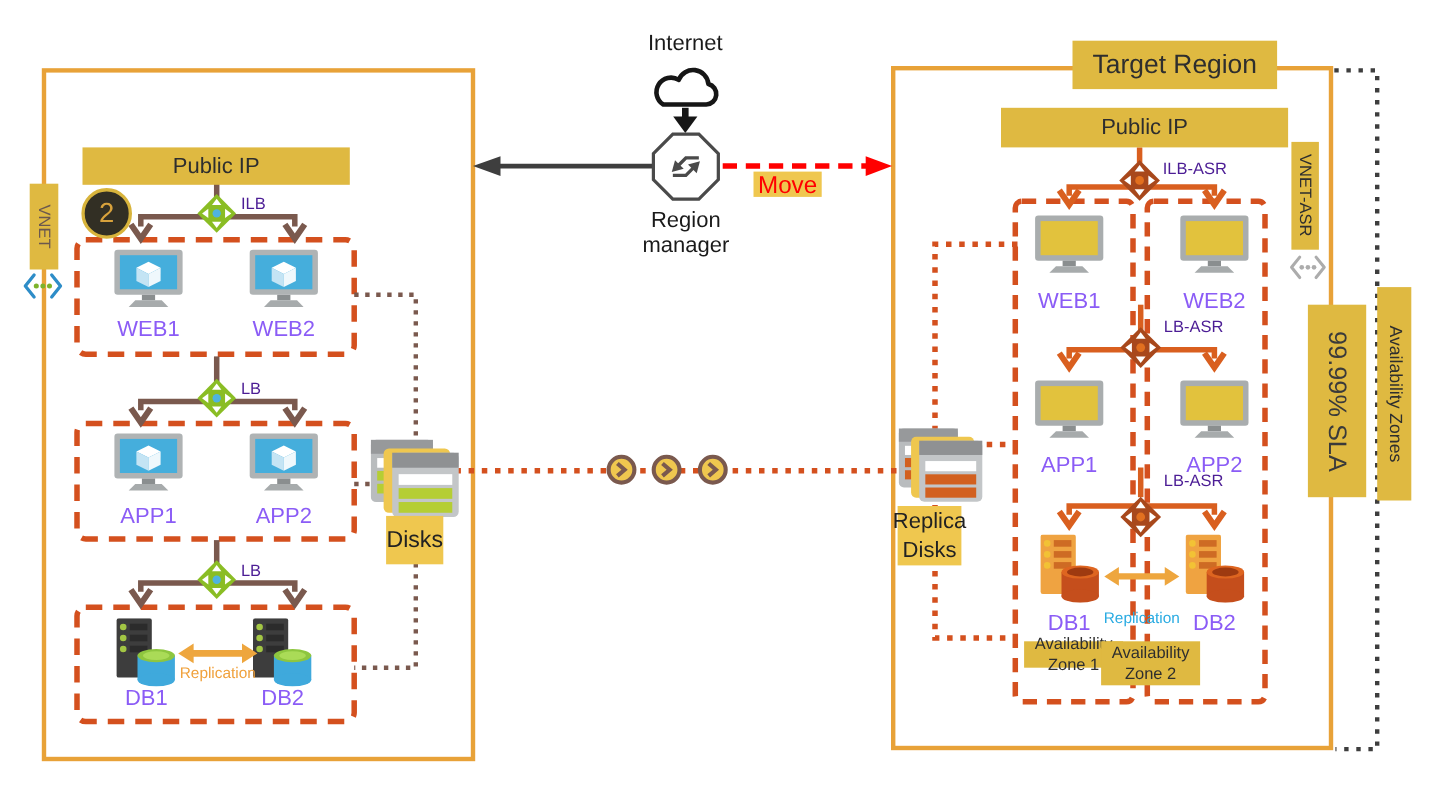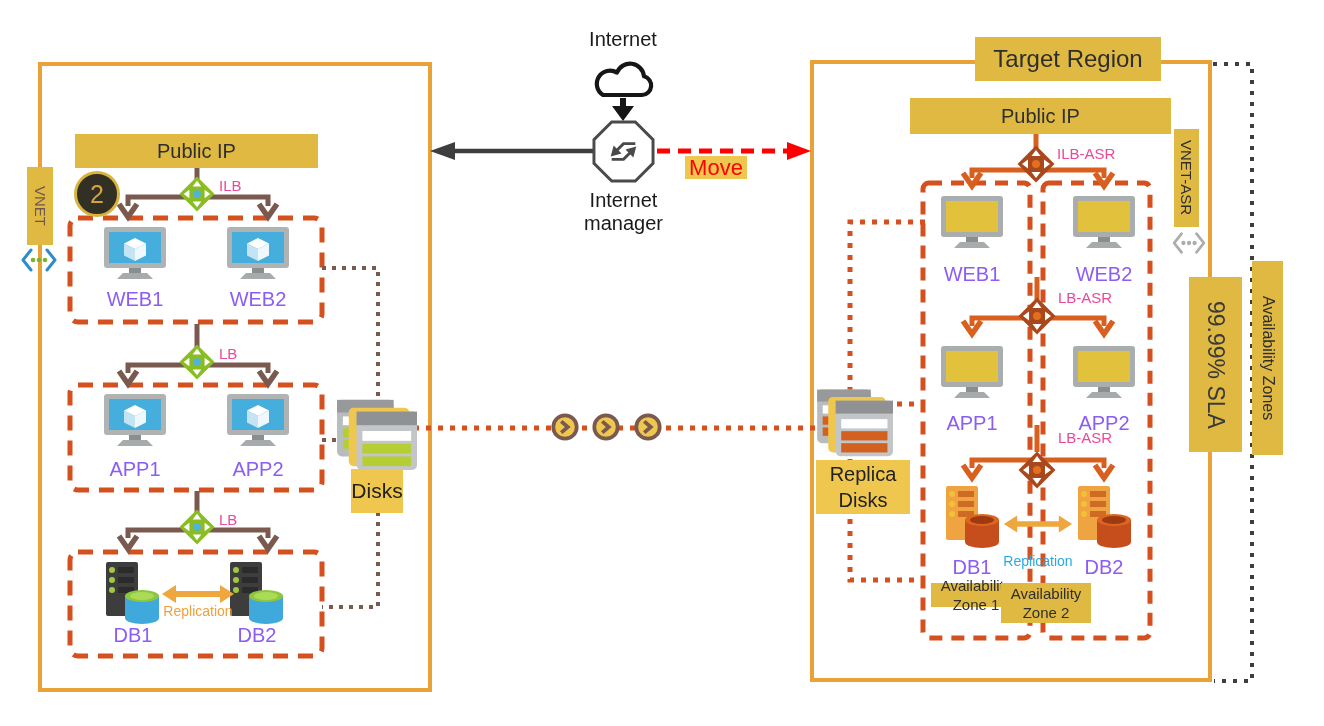--- a/index.html
+++ b/index.html
@@ -13,21 +13,21 @@
   .abs{position:absolute;}
   svg{display:block;}
   .connectors{position:absolute;left:0;top:0;z-index:1;}
   .icon{position:absolute;z-index:2;}
   .lbl{position:absolute;z-index:3;}
   .banner{background:var(--gold);color:var(--text-dark);display:flex;align-items:center;justify-content:center;text-align:center;}
   .region-title{font-size:24px;}
   .pubip{font-size:20px;text-align:center;}
   .vtext{writing-mode:vertical-rl;}
   .tier-label{font-size:20px;color:#8b5cf6;text-align:center;z-index:3;}
-  .lb-label{font-size:15px;color:#ec4899;z-index:3;}
+  .lb-label{font-size:15px;color:#4c1d95;z-index:3;}
   .mini-yellow{background:var(--gold-light);color:#222;display:flex;align-items:center;justify-content:center;text-align:center;}
   .zone-label{background:var(--gold);color:#2E2E2E;font-size:15px;line-height:1.3;display:flex;align-items:center;justify-content:center;text-align:center;}
   .badge{background:#322F24;border:3px solid #D8B43C;border-radius:50%;color:#D8A23C;font-size:25px;display:flex;align-items:center;justify-content:center;z-index:3;}
   .rep-text{font-size:14px;text-align:center;z-index:3;}
   .center-text{color:#1A1A1A;font-size:20px;text-align:center;z-index:3;line-height:1.15;}
 </style>
 </head>
 <body>
 
 <div class="canvas">
@@ -123,21 +123,21 @@
   <div class="icon" style="left:592px;top:120px;">
     <svg width="63" height="63" viewBox="0 0 64 64">
       <polygon points="20,2 44,2 62,20 62,44 44,62 20,62 2,44 2,20" fill="#fff" stroke="#4A4A4A" stroke-width="3"></polygon>
       <path d="M20,40 H32 L41,31" stroke="#4A4A4A" stroke-width="3" fill="none"></path>
       <polygon points="45,27 42,38 34,30" fill="#4A4A4A"></polygon>
       <path d="M44,24 H32 L23,33" stroke="#4A4A4A" stroke-width="3" fill="none"></path>
       <polygon points="19,37 22,26 30,34" fill="#4A4A4A"></polygon>
     </svg>
   </div>
 
-  <div class="lbl center-text abs" style="left:576px;top:189px;width:95px;">Internet manager</div>
+  <div class="lbl center-text abs" style="left:576px;top:189px;width:95px;">Region manager</div>
 
   <div class="lbl mini-yellow abs" style="left:685px;top:156px;width:62px;height:23px;font-size:22px;color:var(--move-red);">Move</div>
 
 
   <div class="banner vtext lbl" style="left:27px;top:167px;width:26px;height:78px;font-size:15px;color:#6B584E;">VNET</div>
 
   <div class="icon" style="left:19px;top:246px;">
     <svg width="40" height="28" viewBox="0 0 40 28">
       <path d="M12,4 L4,14 L12,24" fill="none" stroke="#2E8DC8" stroke-width="3" stroke-linecap="round" stroke-linejoin="round"></path>
       <path d="M28,4 L36,14 L28,24" fill="none" stroke="#2E8DC8" stroke-width="3" stroke-linecap="round" stroke-linejoin="round"></path>
@@ -446,21 +446,21 @@
         <rect x="6" y="35" width="46" height="9" fill="#D2601F"></rect>
         <rect x="6" y="47" width="46" height="9" fill="#D2601F"></rect>
       <rect x="12" y="14" width="62" height="60" rx="5" fill="#EFC74F"></rect>
       <rect x="20" y="18" width="62" height="60" rx="5" fill="#C3C6C8"></rect>
         <rect x="20" y="18" width="62" height="14" fill="#8F9193"></rect>
       <rect x="26" y="38" width="50" height="10" fill="#FFF"></rect>
         <rect x="26" y="51" width="50" height="10" fill="#D2601F"></rect>
         <rect x="26" y="64" width="50" height="10" fill="#D2601F"></rect>
     </svg>
   </div>
-  <div class="lbl mini-yellow abs" style="left:816px;top:460px;width:94px;height:54px;font-size:20px;line-height:1.3;">Replica Disks</div>
+  <div class="lbl mini-yellow abs" style="left:816px;top:460px;width:58px;height:54px;font-size:20px;line-height:1.3;">Replica Disks</div>
 
   <div class="banner vtext lbl" style="left:1174px;top:129px;width:25px;height:98px;font-size:15px;">VNET-ASR</div>
 
   <div class="icon" style="left:1169px;top:230px;">
     <svg width="40" height="26" viewBox="0 0 40 28">
       <path d="M12,4 L4,14 L12,24" fill="none" stroke="#ACACAC" stroke-width="3" stroke-linecap="round" stroke-linejoin="round"></path>
       <path d="M28,4 L36,14 L28,24" fill="none" stroke="#ACACAC" stroke-width="3" stroke-linecap="round" stroke-linejoin="round"></path>
       <circle cx="14" cy="14" r="2.3" fill="#ACACAC"></circle>
         <circle cx="20" cy="14" r="2.3" fill="#ACACAC"></circle>
         <circle cx="26" cy="14" r="2.3" fill="#ACACAC"></circle>

